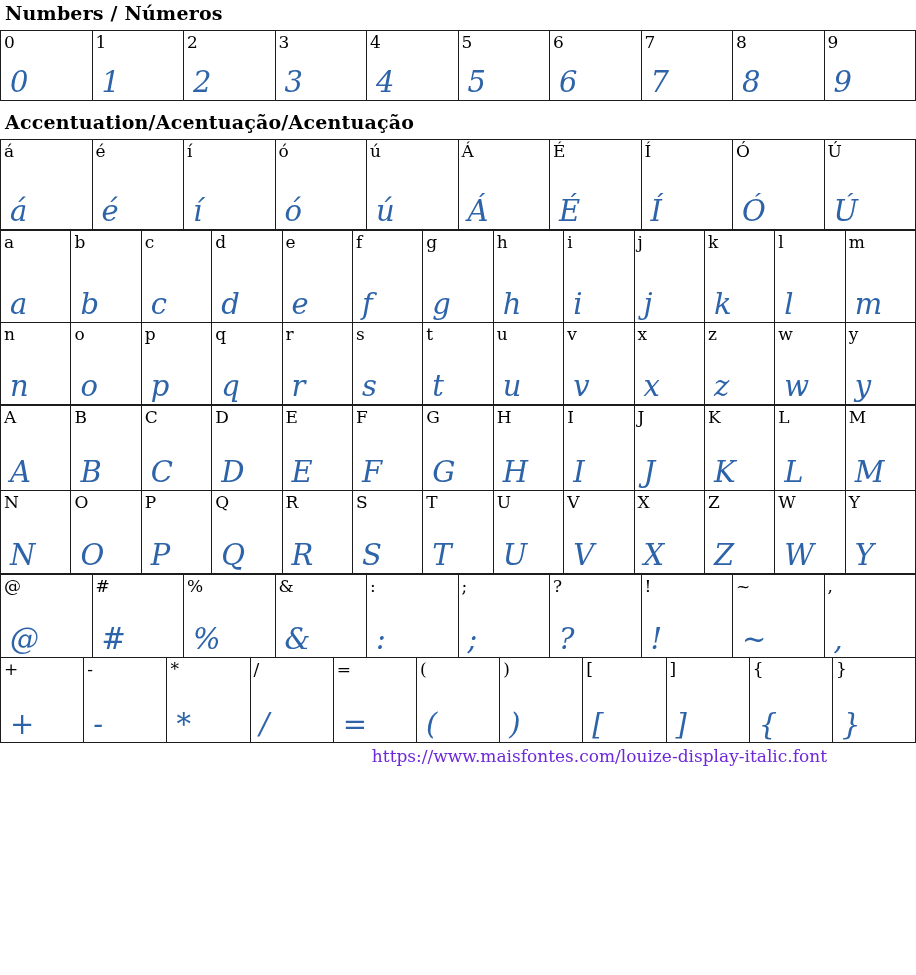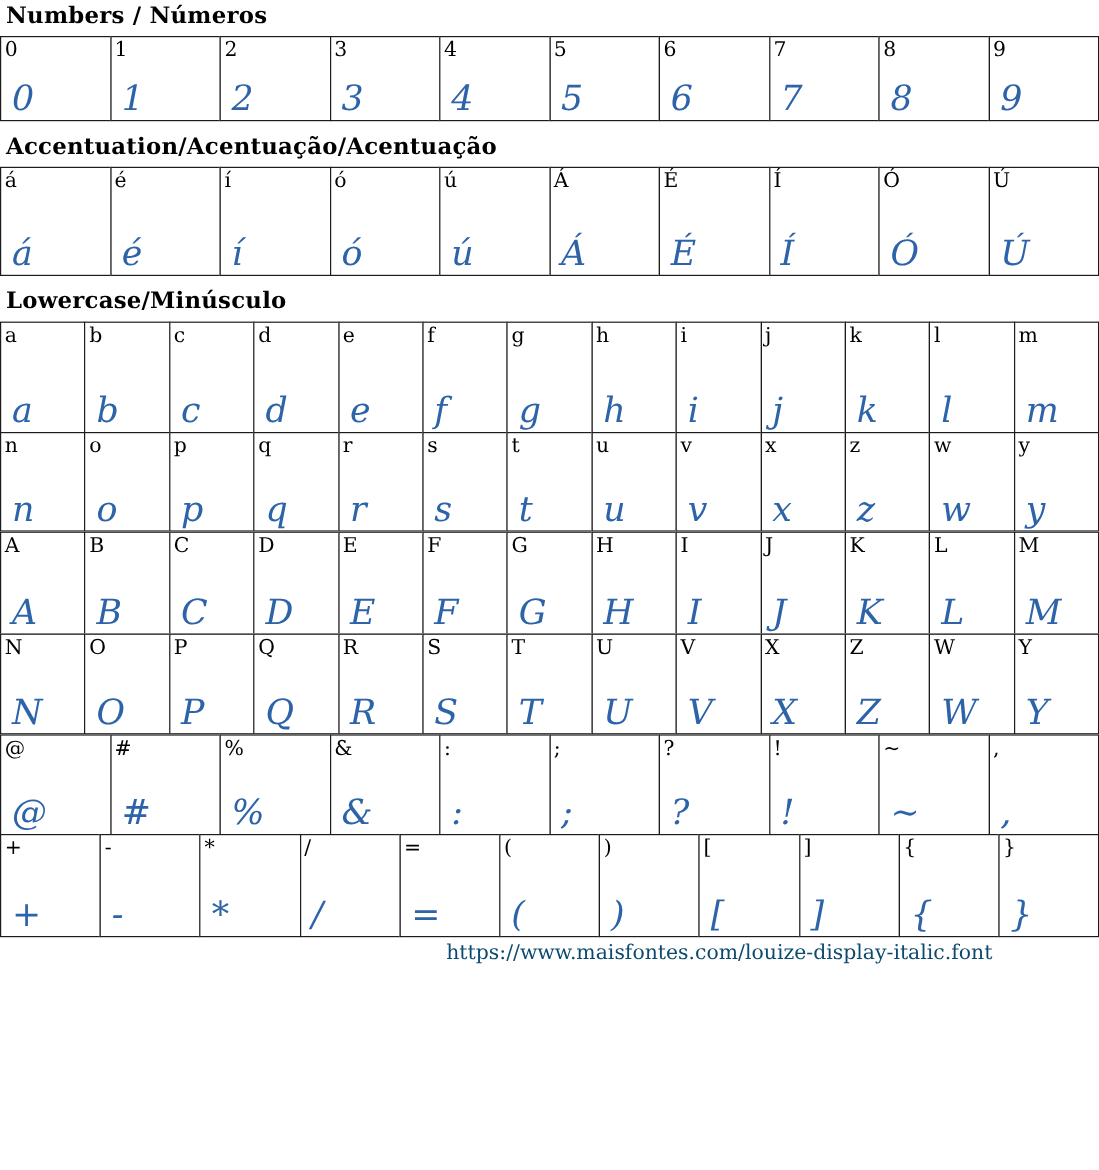--- a/index.html
+++ b/index.html
@@ -54,21 +54,21 @@
   #sec-lower .row:last-child  .cell { height: 83px; }
   #sec-upper .row:first-child .cell { height: 86px; }
   #sec-upper .row:last-child  .cell { height: 84px; }
   #sec-others .row:first-child .cell { height: 84px; }
   #sec-others .row:last-child  .cell { height: 86px; }
   .footer-url {
     text-align: right;
     font-size: 17px;
     margin-top: 3px;
     padding-right: 1px;
-    color: #0c4a6e;
+    color: #6d28d9;
   }
 </style>
 </head>
 <body>
 
 <div class="page">
 
   <section id="sec-numbers">
     <h2 class="section-title">Numbers / Números</h2>
     <div class="grid">
@@ -159,21 +159,20 @@
           </div>
           <div class="cell">
             <span class="plain">Ú</span>
             <span class="glyph">Ú</span>
           </div>
         </div>
       </div>
   </section>
 
   <section id="sec-lower">
-    <h2 class="section-title">Lowercase/Minúsculo</h2>
     <div class="grid">
         <div class="row">
           <div class="cell">
             <span class="plain">a</span>
             <span class="glyph">a</span>
           </div>
           <div class="cell">
             <span class="plain">b</span>
             <span class="glyph">b</span>
           </div>

